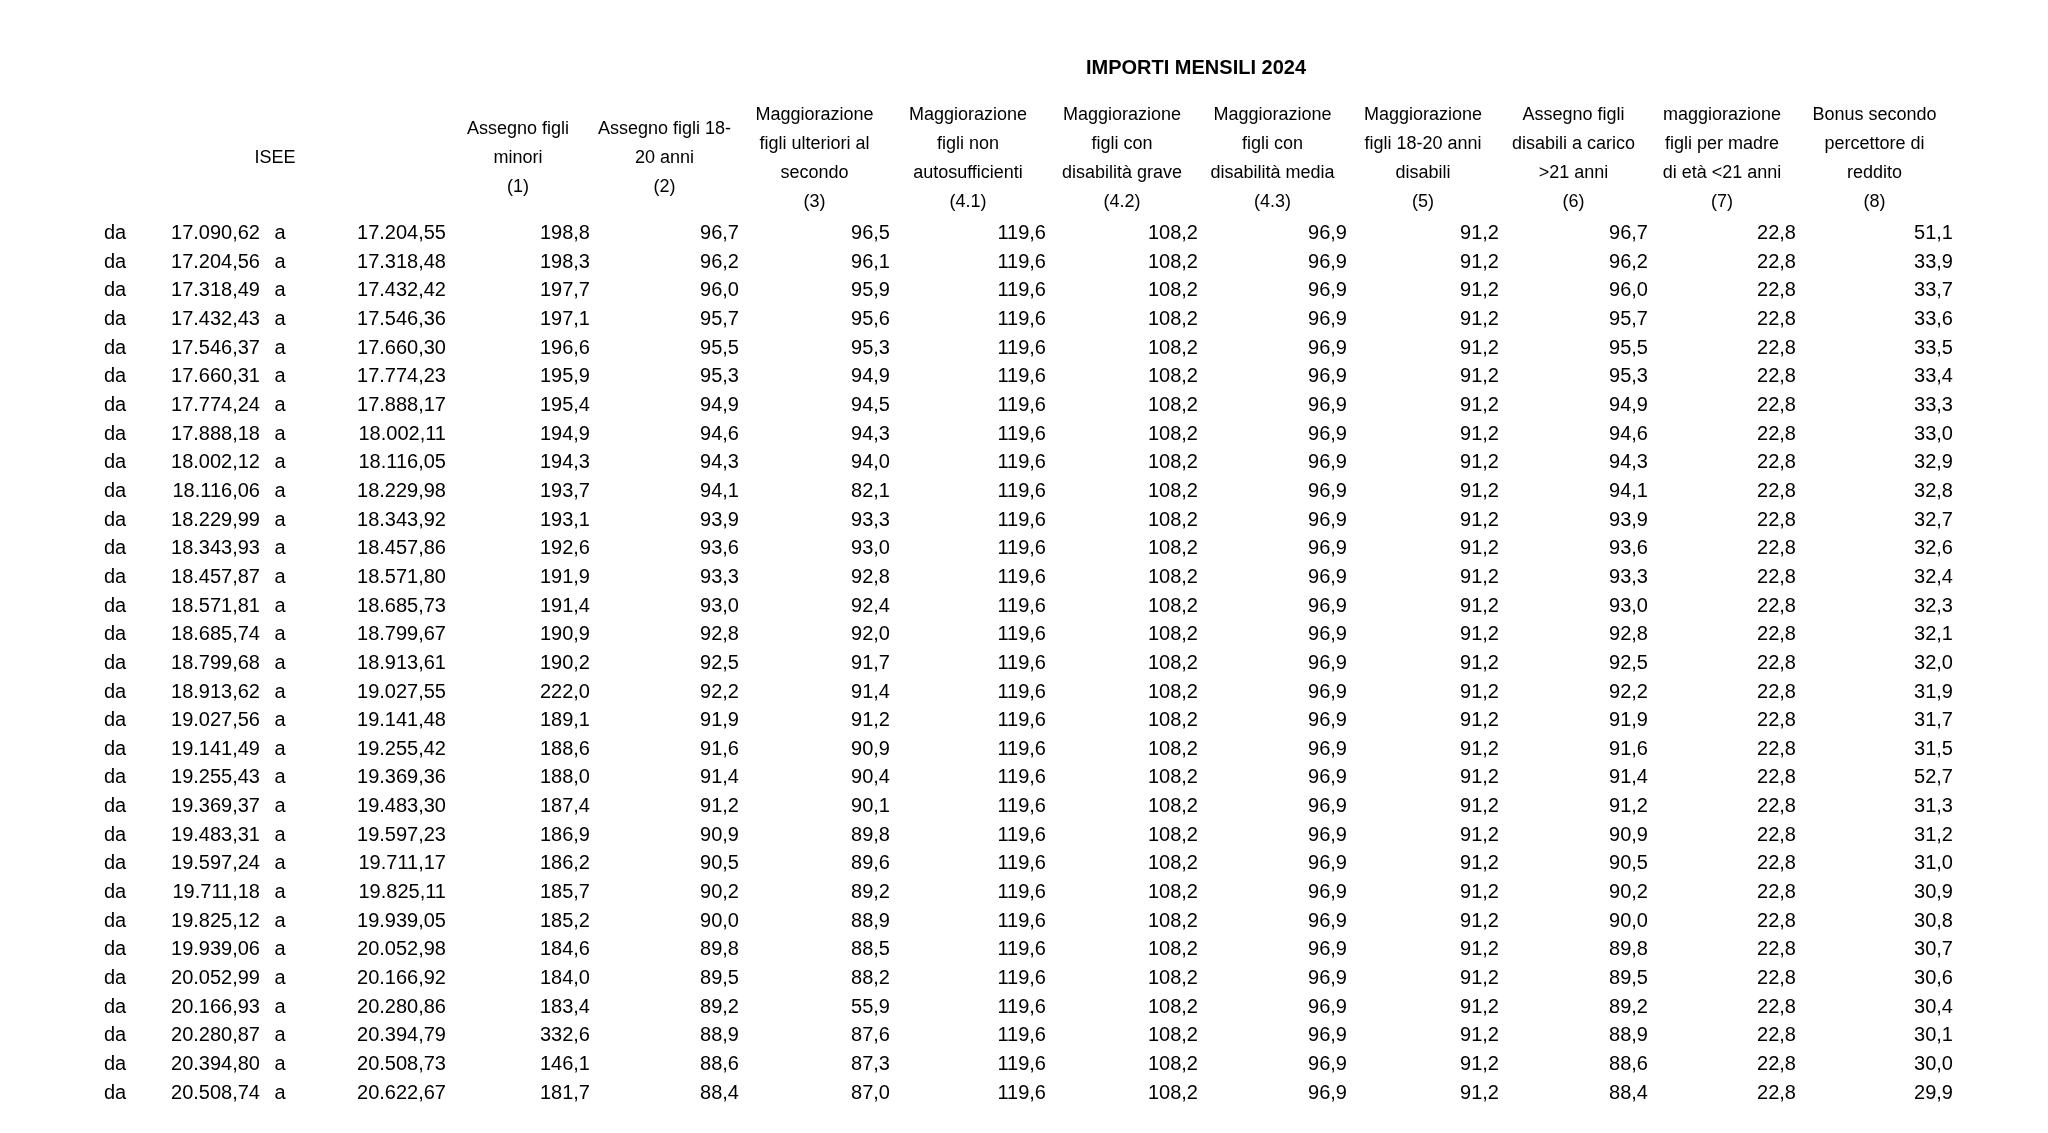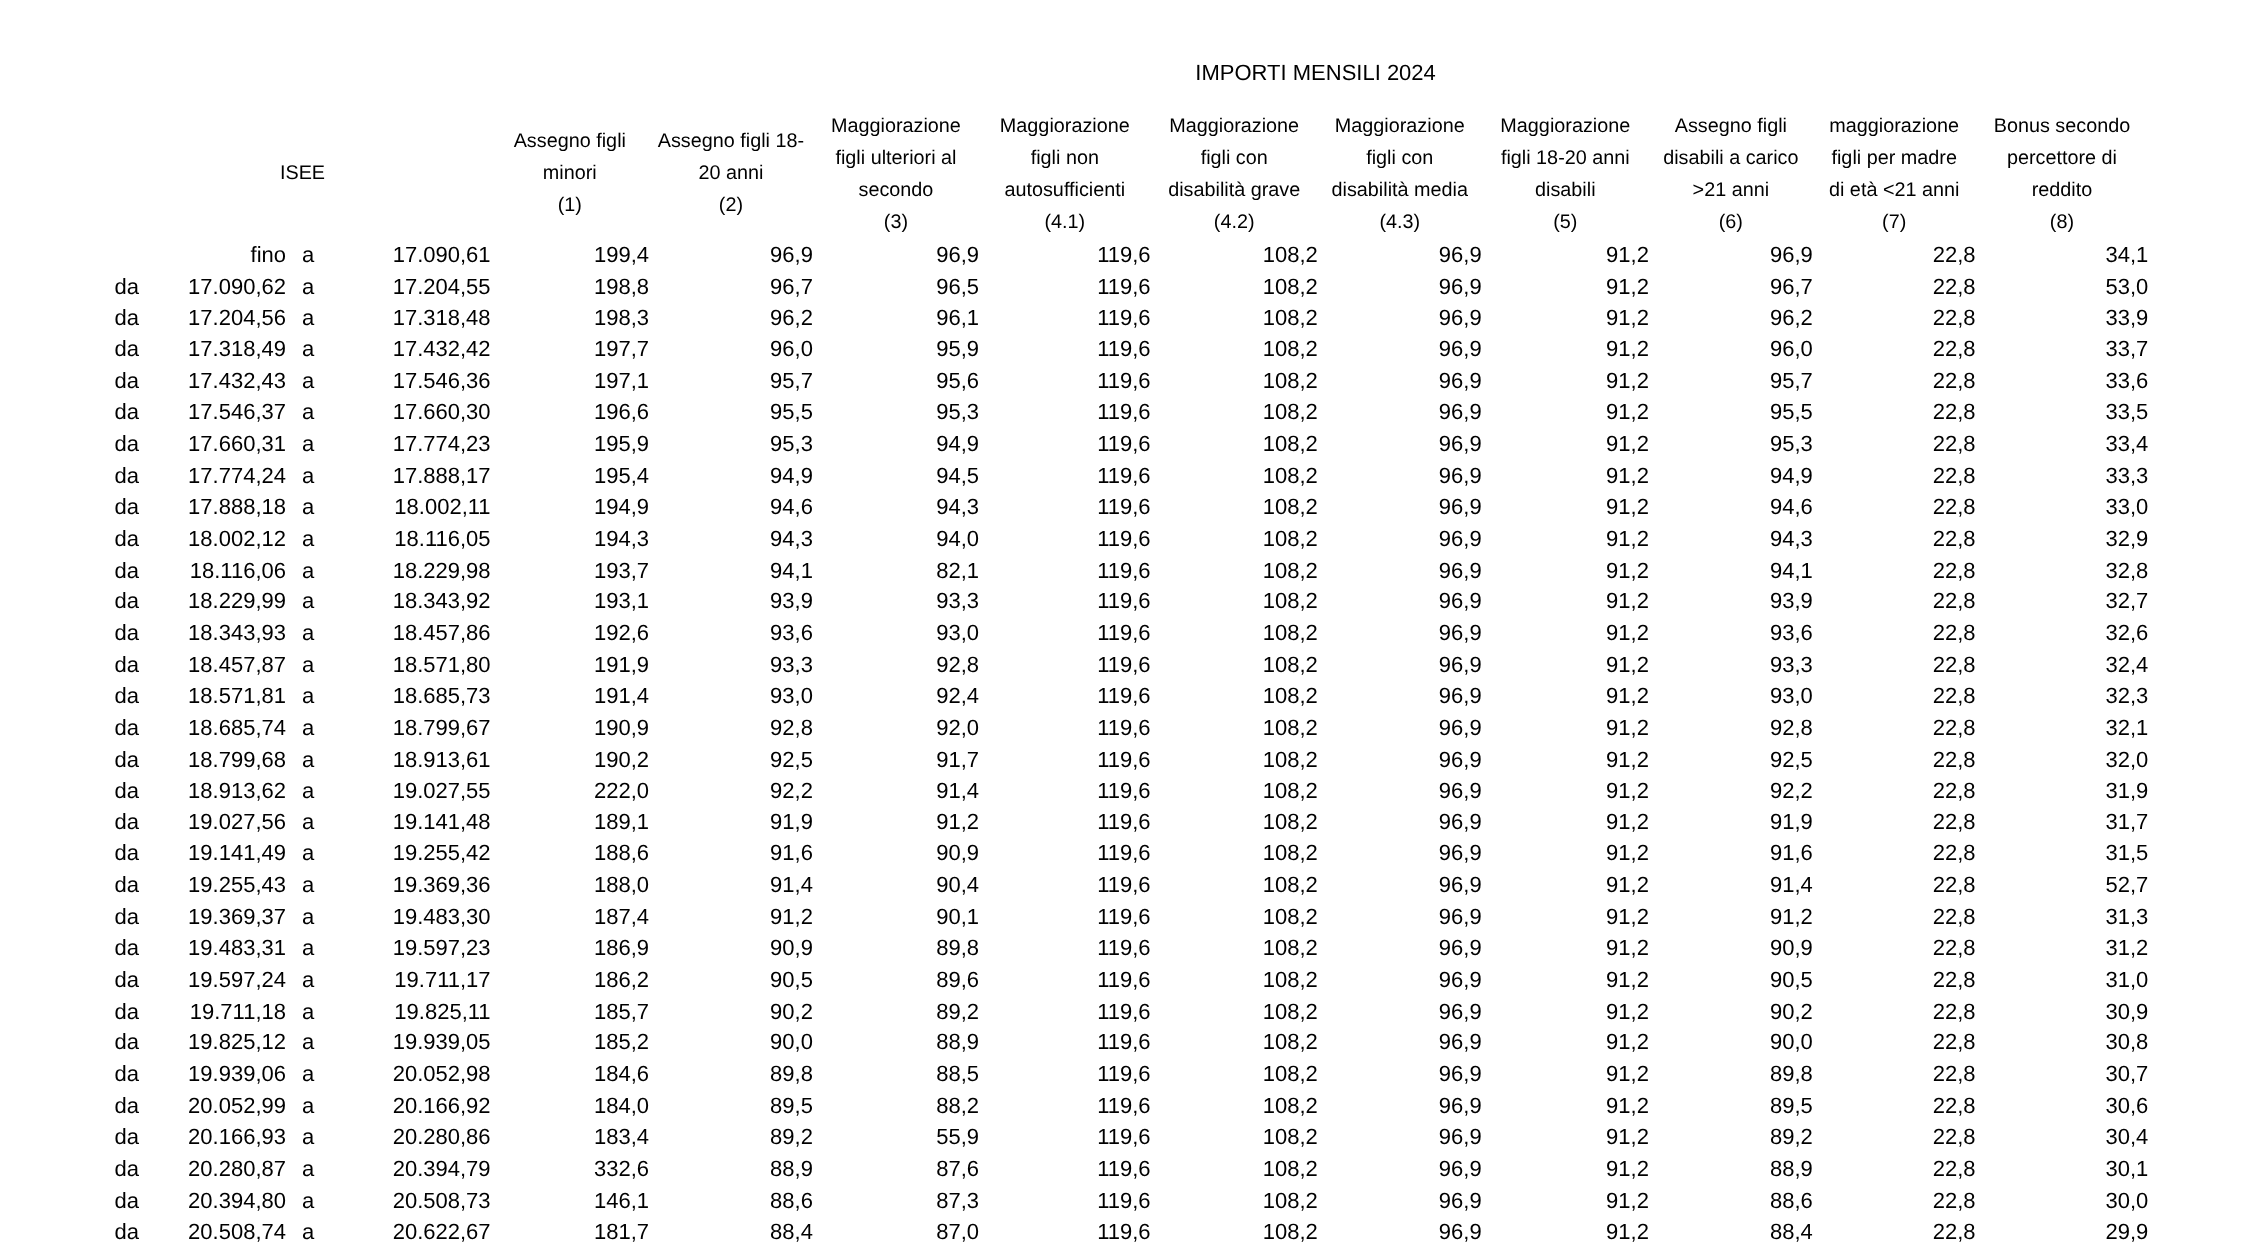--- a/index.html
+++ b/index.html
@@ -17,21 +17,21 @@
     width: 2048px;
     height: 1133px;
     background: #ffffff;
   }
   .title {
     position: absolute;
     top: 56px;
     left: 1196px;
     transform: translateX(-50%);
     font-size: 20px;
-    font-weight: normal;
+    font-weight: bold;
     white-space: nowrap;
   }
   table.grid {
     position: absolute;
     left: 104px;
     top: 97px;
     border-collapse: collapse;
     table-layout: fixed;
   }
   table.grid th {
@@ -118,50 +118,34 @@
 di età &lt;21 anni
 (7)</th>
           <th>Bonus secondo
 percettore di
 reddito
 (8)</th>
         </tr>
     </thead>
     <tbody>
         <tr>
-          <td class="c-prefix"></td>
-          <td class="c-num">fino</td>
-          <td class="c-conn">a</td>
-          <td class="c-num">17.090,61</td>
-          <td class="c-num">199,4</td>
-          <td class="c-num">96,9</td>
-          <td class="c-num">96,9</td>
-          <td class="c-num">119,6</td>
-          <td class="c-num">108,2</td>
-          <td class="c-num">96,9</td>
-          <td class="c-num">91,2</td>
-          <td class="c-num">96,9</td>
-          <td class="c-num">22,8</td>
-          <td class="c-num">34,1</td>
-        </tr>
-        <tr>
           <td class="c-prefix">da</td>
           <td class="c-num">17.090,62</td>
           <td class="c-conn">a</td>
           <td class="c-num">17.204,55</td>
           <td class="c-num">198,8</td>
           <td class="c-num">96,7</td>
           <td class="c-num">96,5</td>
           <td class="c-num">119,6</td>
           <td class="c-num">108,2</td>
           <td class="c-num">96,9</td>
           <td class="c-num">91,2</td>
           <td class="c-num">96,7</td>
           <td class="c-num">22,8</td>
-          <td class="c-num">53,0</td>
+          <td class="c-num">51,1</td>
         </tr>
         <tr>
           <td class="c-prefix">da</td>
           <td class="c-num">17.204,56</td>
           <td class="c-conn">a</td>
           <td class="c-num">17.318,48</td>
           <td class="c-num">198,3</td>
           <td class="c-num">96,2</td>
           <td class="c-num">96,1</td>
           <td class="c-num">119,6</td>

